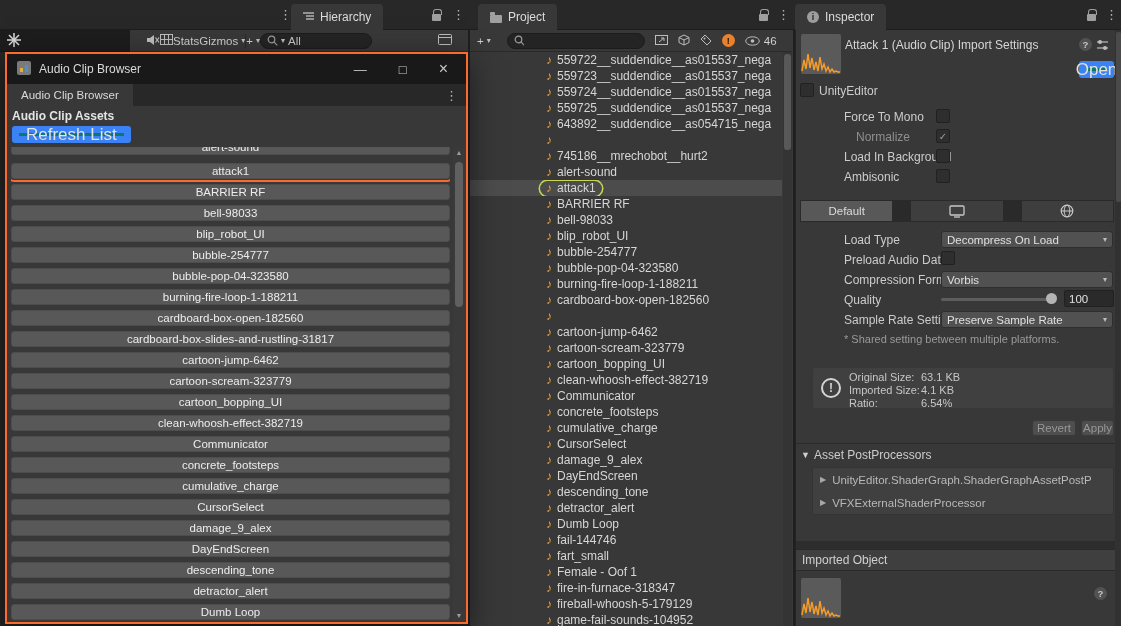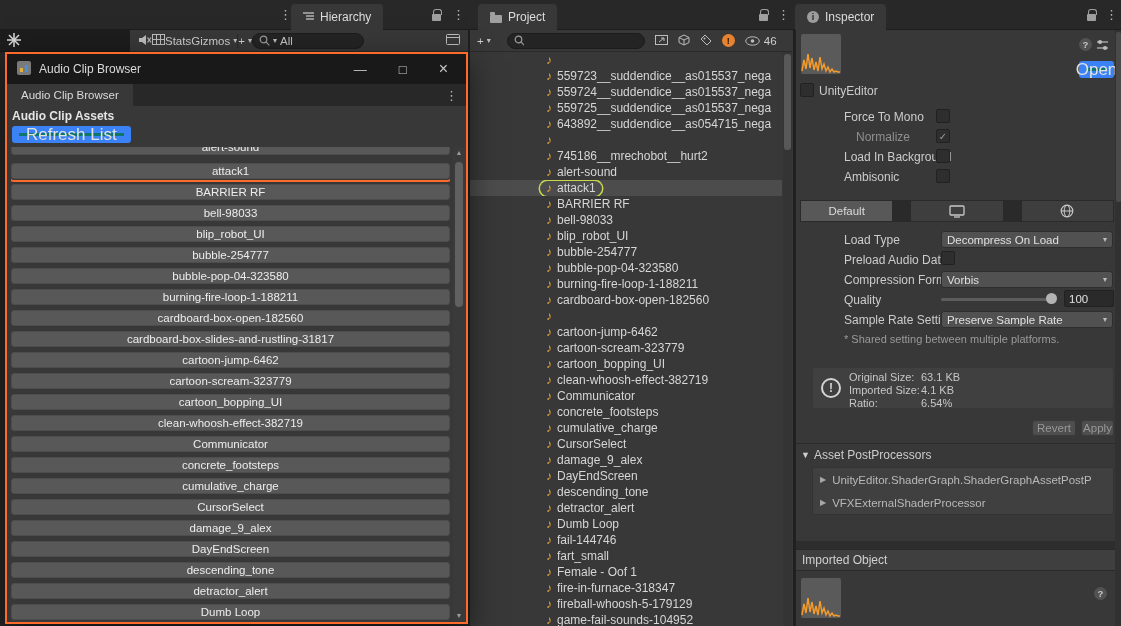--- a/index.html
+++ b/index.html
@@ -149,21 +149,21 @@
           <g stroke="#dcdcdc" stroke-width="1.5">
             <line x1="8" y1="1" x2="8" y2="15"></line>
             <line x1="1" y1="8" x2="15" y2="8"></line>
             <line x1="3" y1="3" x2="13" y2="13"></line>
             <line x1="13" y1="3" x2="3" y2="13"></line>
           </g>
         </svg>
     </span>
   </div>
 
-  <div class="toolbar" style="left:130px;width:338px;padding:0 8px;">
+  <div class="toolbar" style="left:130px;width:338px;padding:0 16px;">
     <span>
       <svg width="14" height="12">
           <polygon points="1,4 4,4 8,1 8,11 4,8 1,8" fill="#bdbdbd"></polygon>
           <line x1="9.5" y1="3.5" x2="13" y2="8.5" stroke="#bdbdbd" stroke-width="1.2"></line>
           <line x1="13" y1="3.5" x2="9.5" y2="8.5" stroke="#bdbdbd" stroke-width="1.2"></line>
         </svg>
     </span>
     <span>
       <svg width="13" height="11">
           <g stroke="#bdbdbd" stroke-width="1" fill="none">
@@ -237,20 +237,21 @@
         </svg>
       <span>46</span>
     </span>
   </div>
 
   <div id="project-panel">
 
       <div class="p-row">
         <span class="p-ping">
           <span class="note-icon">♪</span>
+          <span class="p-label">559722__suddendice__as015537_nega</span>
         </span>
       </div>
 
       <div class="p-row">
         <span class="p-ping">
           <span class="note-icon">♪</span>
           <span class="p-label">559723__suddendice__as015537_nega</span>
         </span>
       </div>
 
@@ -494,20 +495,21 @@
     <div id="project-thumb"></div>
   </div>
 
   <div id="inspector">
     <div class="thumb40" style="left:5px;top:4px">
       <svg width="40" height="40">
           <rect width="40" height="40" fill="#5a5a5a"></rect>
           <polyline points="1,37 3,26 5,35 7,20 9,34 11,24 13,36 15,28 17,37 19,23 21,35 23,30 25,37 27,33 29,38 31,35 33,38 35,37 37,38 39,38" fill="none" stroke="#f49b2a" stroke-width="1.5"></polyline>
         </svg>
     </div>
+    <div class="label nowrapclip" style="left:49px;top:8px;width:230px;color:#d6d6d6">Attack 1 (Audio Clip) Import Settings</div>
     <span class="help" style="left:283px;top:8px">?</span>
     <span style="position:absolute;left:300px;top:9px">
       <svg width="13" height="12">
           <g stroke="#bdbdbd" stroke-width="1.2">
             <line x1="1" y1="3" x2="12" y2="3"></line>
             <line x1="1" y1="9" x2="12" y2="9"></line>
           </g>
           <circle cx="4" cy="3" r="2" fill="#bdbdbd"></circle>
           <circle cx="9" cy="9" r="2" fill="#bdbdbd"></circle>
         </svg>

